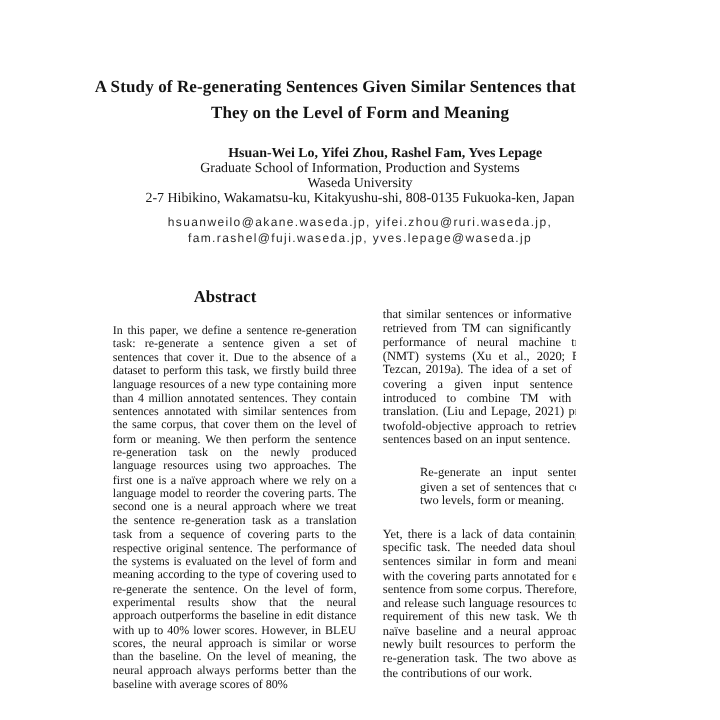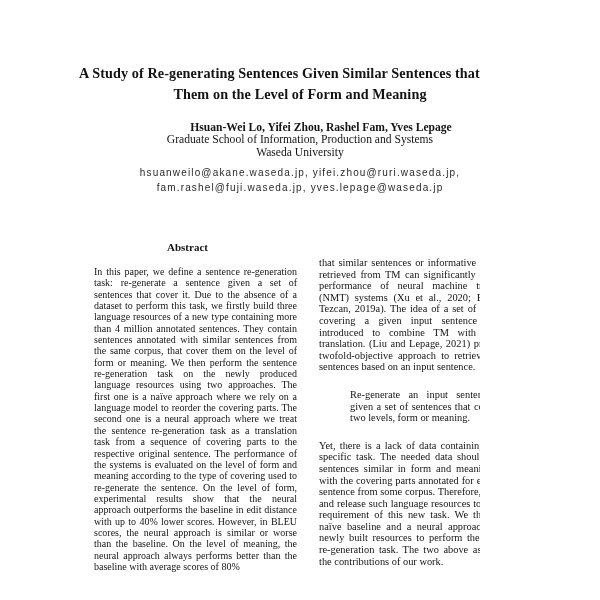--- a/index.html
+++ b/index.html
@@ -58,21 +58,21 @@
   }
   .col-right {
     position: absolute;
     top: 241px;
     left: 303px;
     width: 233px;
   }
   .abstract-heading {
     text-align: center;
     font-weight: bold;
-    font-size: 11px;
+    font-size: 14px;
     margin: 0 0 13px 0;
   }
   .abstract-text {
     font-size: 10px;
     line-height: 11.35px;
     text-align: justify;
     hyphens: auto;
     margin-left: 16px;
   }
   .body-par {
@@ -91,24 +91,25 @@
     hyphens: auto;
   }
 </style>
 </head>
 <body>
 
 <div class="page">
 
   <div class="header">
     <div class="title-line">A Study of Re-generating Sentences Given Similar Sentences that Cover</div>
-    <div class="title-line">Them on the Level of Form and Meaning</div>
+    <div class="title-line">They on the Level of Form and Meaning</div>
     <div class="authors">Hsuan-Wei Lo, Yifei Zhou, Rashel Fam, Yves Lepage</div>
     <div class="affil-line">Graduate School of Information, Production and Systems</div>
     <div class="affil-line">Waseda University</div>
+    <div class="affil-line">2-7 Hibikino, Wakamatsu-ku, Kitakyushu-shi, 808-0135 Fukuoka-ken, Japan</div>
     <div class="emails">
       <div>hsuanweilo@akane.waseda.jp, yifei.zhou@ruri.waseda.jp,</div>
       <div>fam.rashel@fuji.waseda.jp, yves.lepage@waseda.jp</div>
     </div>
   </div>
 
   <div class="col-left">
     <div class="abstract-heading">Abstract</div>
     <div class="abstract-text">In this paper, we define a sentence re-generation task: re-generate a sentence given a set of sentences that cover it. Due to the absence of a dataset to perform this task, we firstly build three language resources of a new type containing more than 4 million annotated sentences. They contain sentences annotated with similar sentences from the same corpus, that cover them on the level of form or meaning. We then perform the sentence re-generation task on the newly produced language resources using two approaches. The first one is a naïve approach where we rely on a language model to reorder the covering parts. The second one is a neural approach where we treat the sentence re-generation task as a translation task from a sequence of covering parts to the respective original sentence. The performance of the systems is evaluated on the level of form and meaning according to the type of covering used to re-generate the sentence. On the level of form, experimental results show that the neural approach outperforms the baseline in edit distance with up to 40% lower scores. However, in BLEU scores, the neural approach is similar or worse than the baseline. On the level of meaning, the neural approach always performs better than the baseline with average scores of 80%</div>
   </div>

